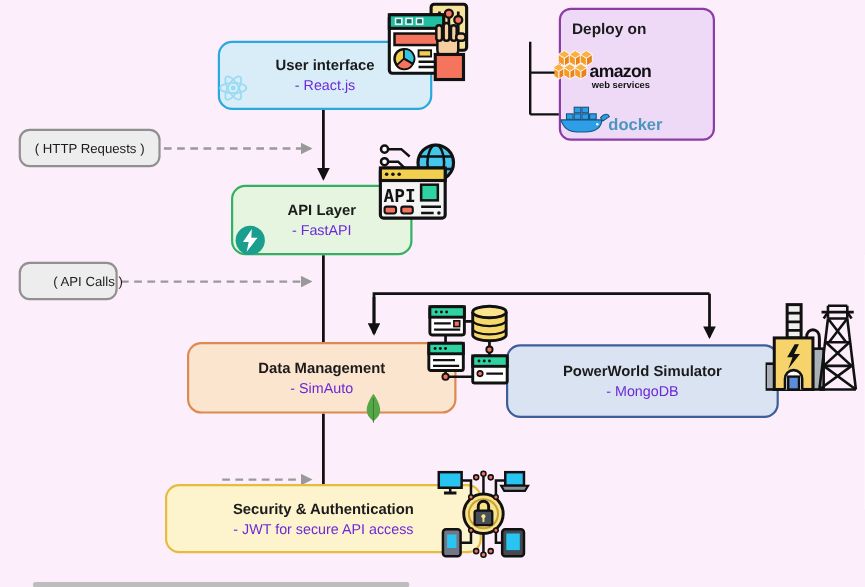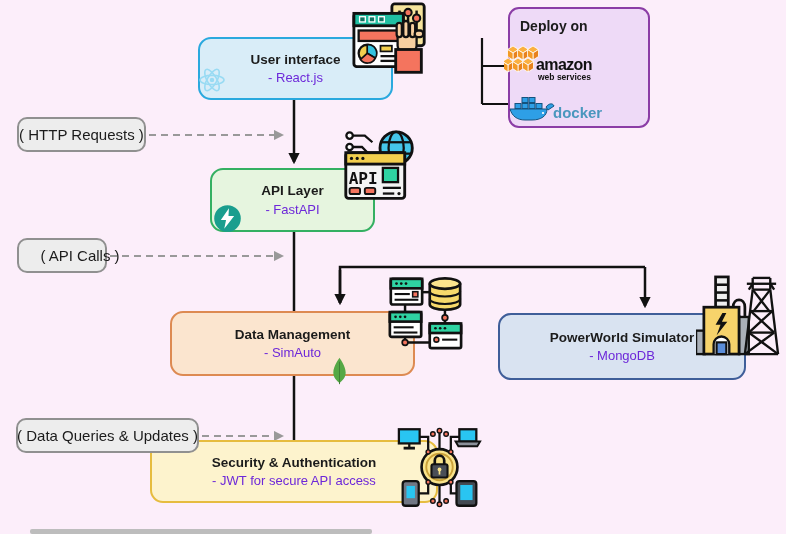--- a/index.html
+++ b/index.html
@@ -7,27 +7,27 @@
   #canvas{position:relative;width:786px;height:534px;background:#fceefa;overflow:hidden;}
   svg{display:block;}
   .layer{position:absolute;left:0;top:0;}
   .node{position:absolute;border-radius:13px;display:flex;flex-direction:column;
         align-items:center;justify-content:center;gap:5px;z-index:2;box-sizing:border-box;}
   .node .title{font-size:13.5px;font-weight:700;color:#1b1b1b;line-height:1;}
   .node .sub{font-size:13px;font-weight:400;color:#6d28d9;line-height:1;}
   .node-ui{left:198px;top:37px;width:195px;height:63px;background:#d9edf8;border:2.5px solid #2aa9de;}
   .node-api{left:210px;top:168px;width:165px;height:64px;background:#e6f5df;border:2.5px solid #34b062;}
   .node-data{left:170px;top:311px;width:245px;height:65px;background:#fbe5cf;border:2.5px solid #dd8a52;}
-  .node-power{left:498px;top:313px;width:248px;height:67px;background:#d9e3f1;border:2.5px solid #3f5e99;}
+  .node-power{left:460px;top:313px;width:248px;height:67px;background:#d9e3f1;border:2.5px solid #3f5e99;}
   .node-sec{left:150px;top:440px;width:288px;height:63px;background:#fdf3cd;border:2.5px solid #e6bc3f;}
   .deploy{left:468px;top:7px;width:142px;height:121px;background:#eedaf7;border:2.5px solid #8b3da6;
           border-radius:11px;position:absolute;z-index:2;box-sizing:border-box;margin-left:40px;}
   .deploy .title{position:absolute;left:10px;top:9px;font-size:14px;font-weight:700;color:#1b1b1b;}
   .edge-label{position:absolute;background:#ededed;border:2px solid #909090;border-radius:10px;
-              display:flex;align-items:center;justify-content:center;font-size:15px;color:#1b1b1b;
+              display:flex;align-items:center;justify-content:center;font-size:12px;color:#1b1b1b;
               z-index:2;box-sizing:border-box;white-space:nowrap;text-align:right;}
   .lbl-http{left:17px;top:117px;width:129px;height:35px;}
   .lbl-api{left:17px;top:238px;width:90px;height:35px;padding-left:36px;}
   .lbl-q{left:16px;top:418px;width:183px;height:35px;}
   .icon{position:absolute;z-index:3;}
   .scrollbar{position:absolute;left:30px;top:529px;width:342px;height:5px;background:#bdbdbd;
              border-radius:2px;z-index:4;}
 </style>
 </head>
 <body>
@@ -131,21 +131,20 @@
       <rect x="15" y="4.5" width="6" height="5"></rect>
         <rect x="22" y="4.5" width="6" height="5"></rect>
       <path d="M39 14 C42 10 46 10 47 13 L41 17 Z"></path>
     </g>
     <circle cx="36" cy="20" r="1.1" fill="#fff"></circle>
     <text x="46" y="25" font-size="15" font-weight="bold" fill="#4a97be">docker</text>
   </svg>
 
   <div class="edge-label lbl-http">( HTTP Requests )</div>
   <div class="edge-label lbl-api">( API Calls )</div>
-  <div class="edge-label lbl-q">( Data Queries &amp; Updates )</div>
 
   <svg class="icon" style="left:198px;top:66px" width="28" height="28" viewBox="0 0 42 42" opacity="0.85">
     <g stroke="#8fd8f3" stroke-width="2.4" fill="none">
       <ellipse cx="21" cy="21" rx="18" ry="7"></ellipse>
       <ellipse cx="21" cy="21" rx="18" ry="7" transform="rotate(60 21 21)"></ellipse>
       <ellipse cx="21" cy="21" rx="18" ry="7" transform="rotate(120 21 21)"></ellipse>
     </g>
     <circle cx="21" cy="21" r="3.4" fill="#8fd8f3"></circle>
   </svg>
   <svg class="icon" style="left:213px;top:204px" width="29" height="29" viewBox="0 0 24 24">

